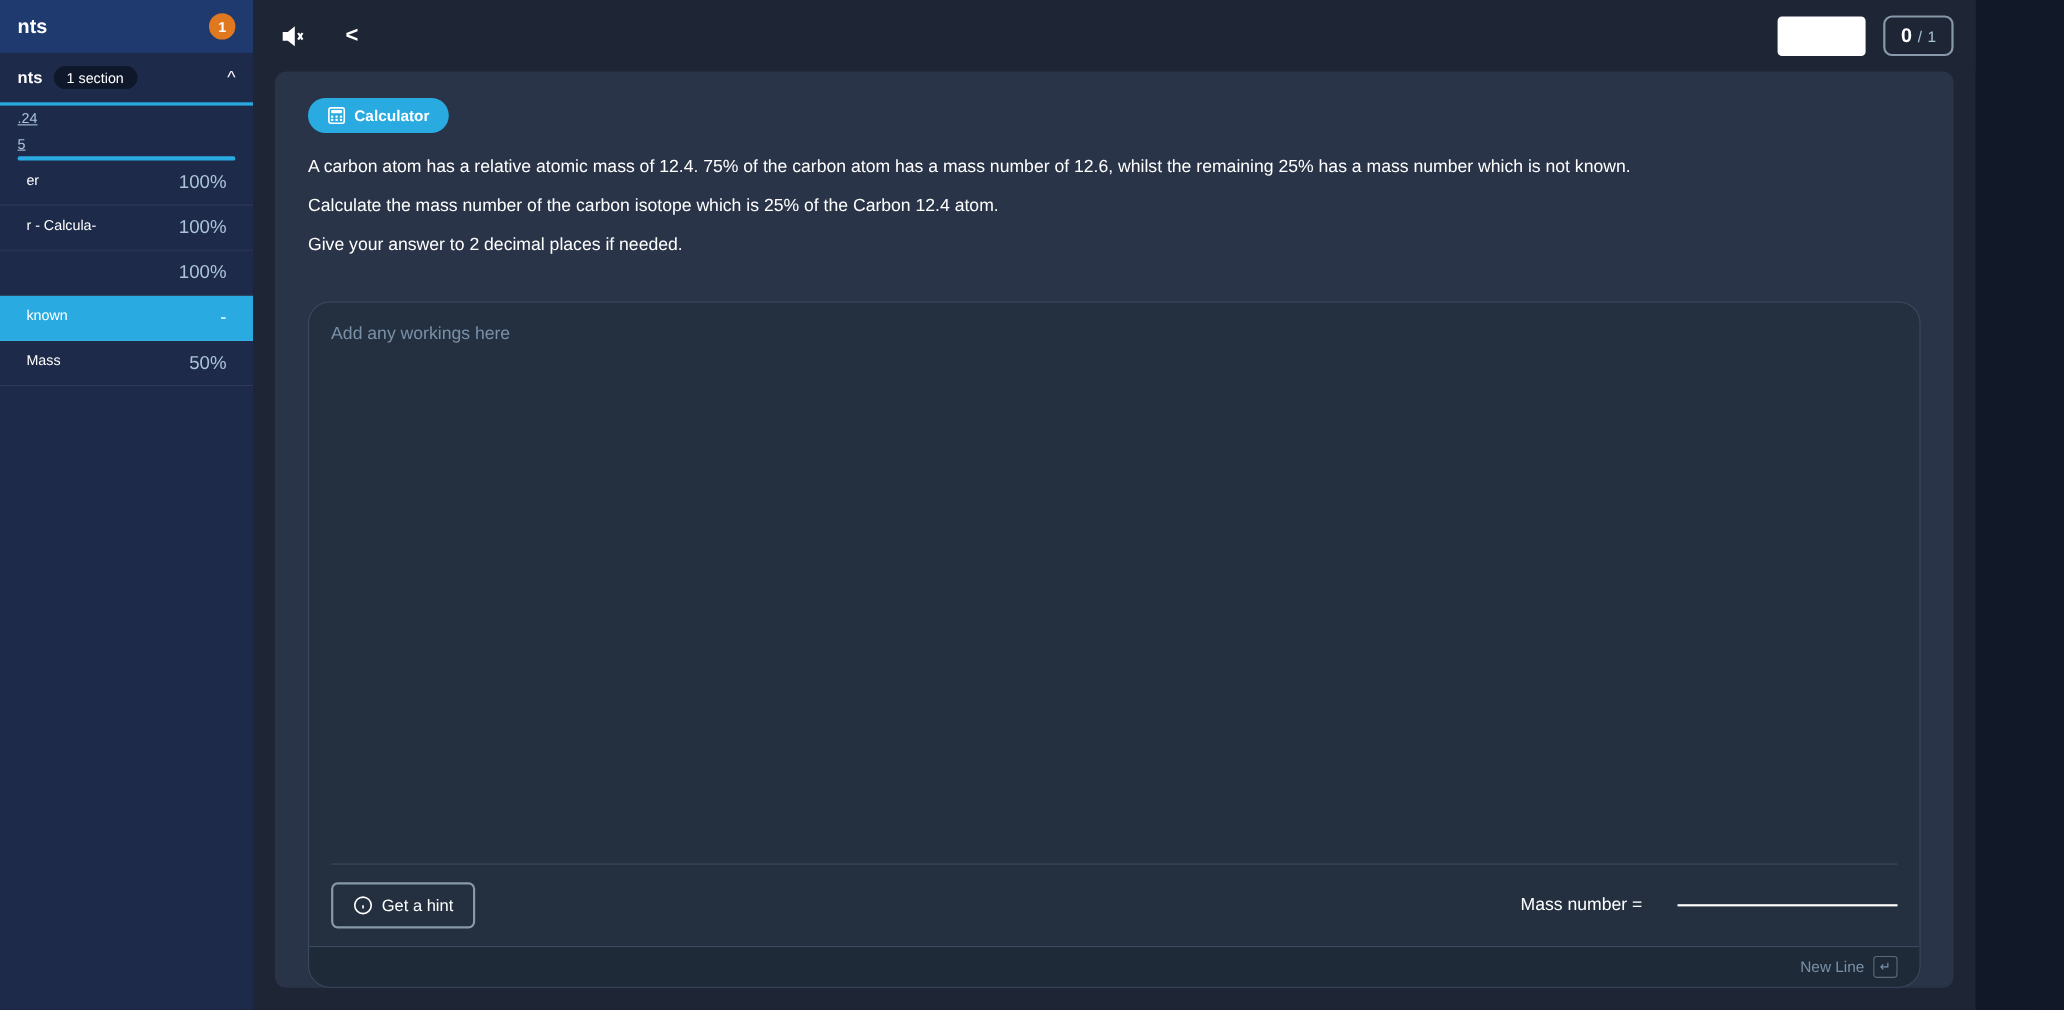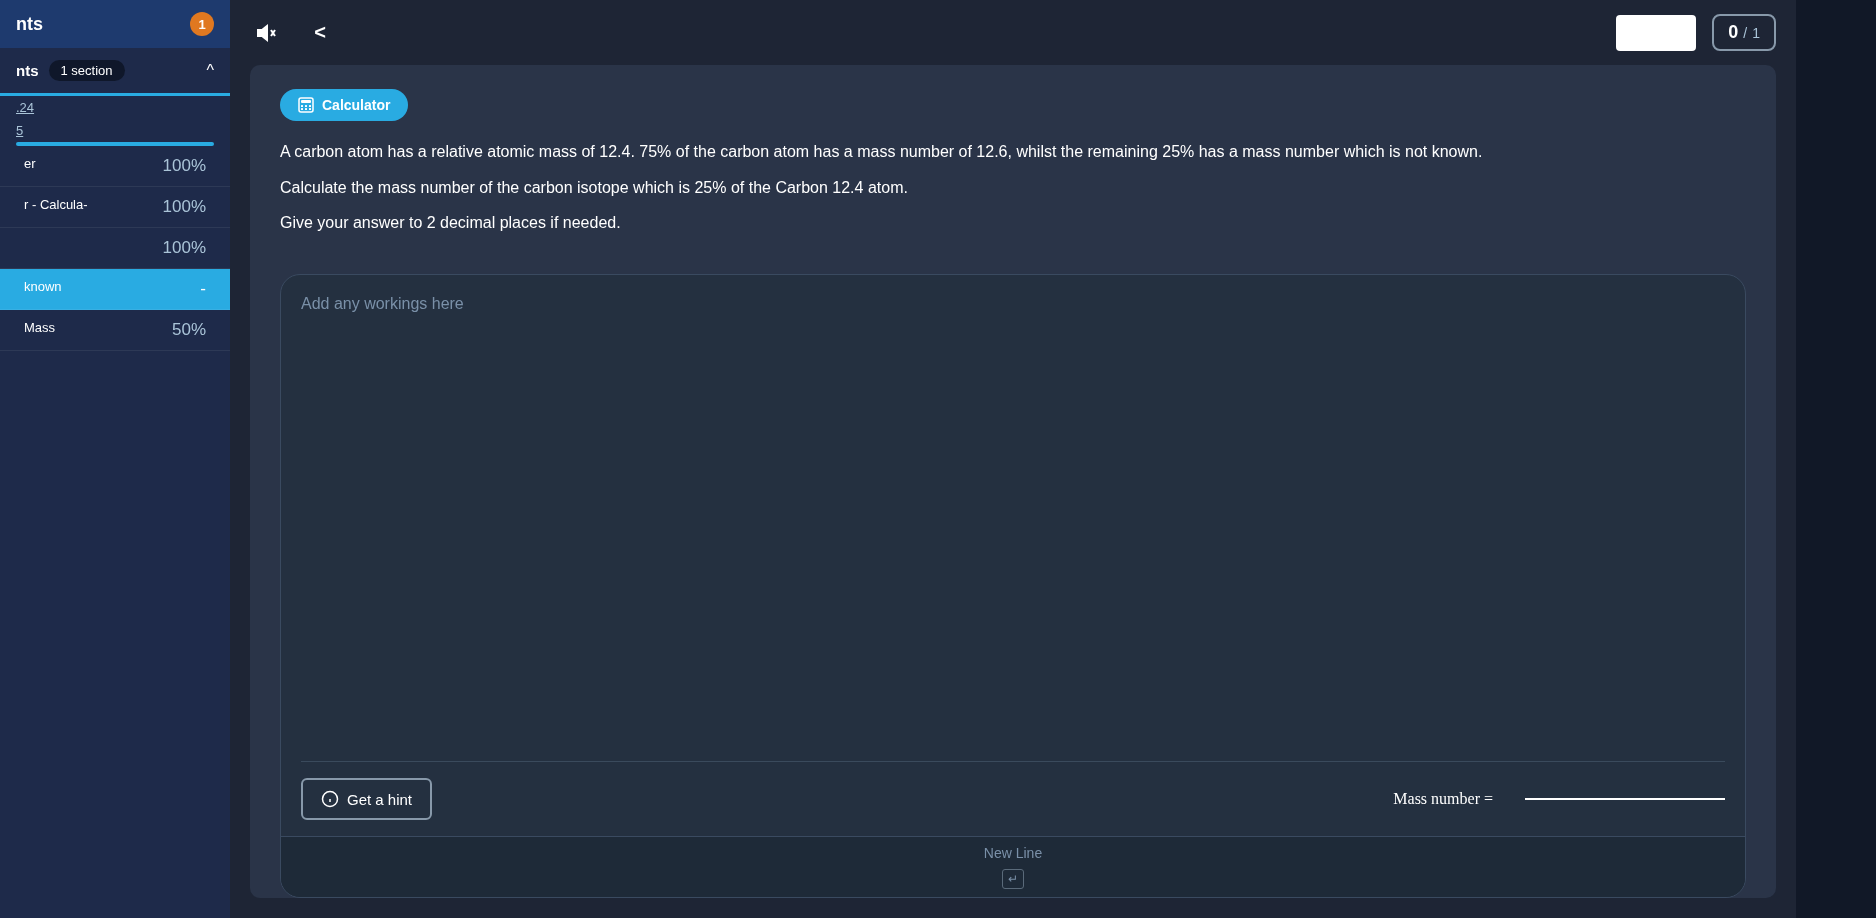--- a/index.html
+++ b/index.html
@@ -244,41 +244,39 @@
       cursor: pointer;
       display: inline-flex;
       align-items: center;
       gap: 8px;
     }
 
     .mass-number-label {
       color: white;
       font-size: 16px;
       margin-left: auto;
-      font-family: Liberation Serif, serif;
     }
 
     .answer-input-line {
       width: 200px;
       height: 2px;
       background: white;
     }
 
     .new-line-area {
       background: #1e2a38;
       padding: 8px 20px;
       text-align: right;
       color: #7a90a8;
       font-size: 14px;
       display: flex;
       align-items: center;
       justify-content: flex-end;
       gap: 8px;
       border-top: 1px solid #3a4a60;
-      flex-direction: column;
     }
 
     .new-line-icon {
       border: 1px solid #5a6a7a;
       border-radius: 3px;
       padding: 2px 5px;
       font-size: 12px;
       color: #7a90a8;
     }
 

